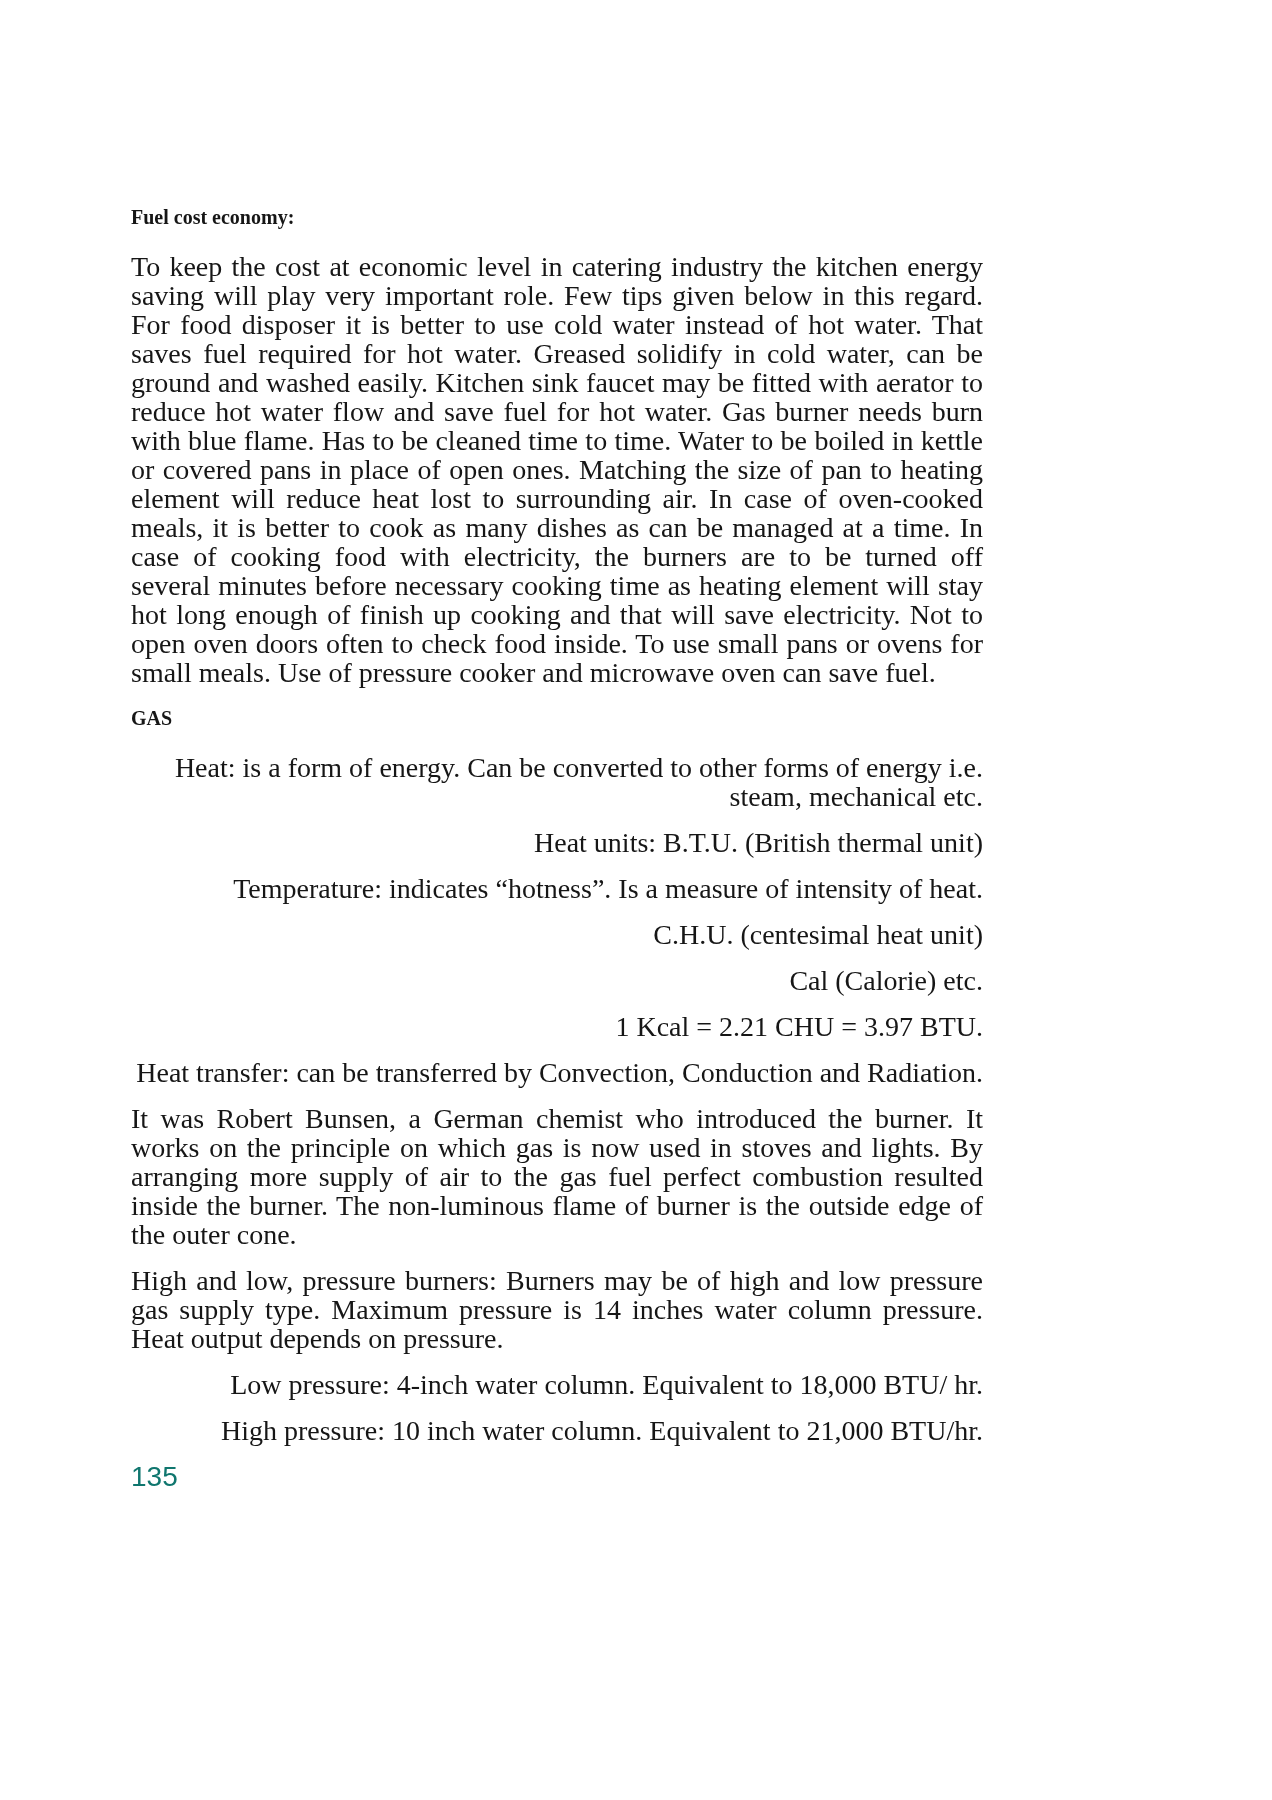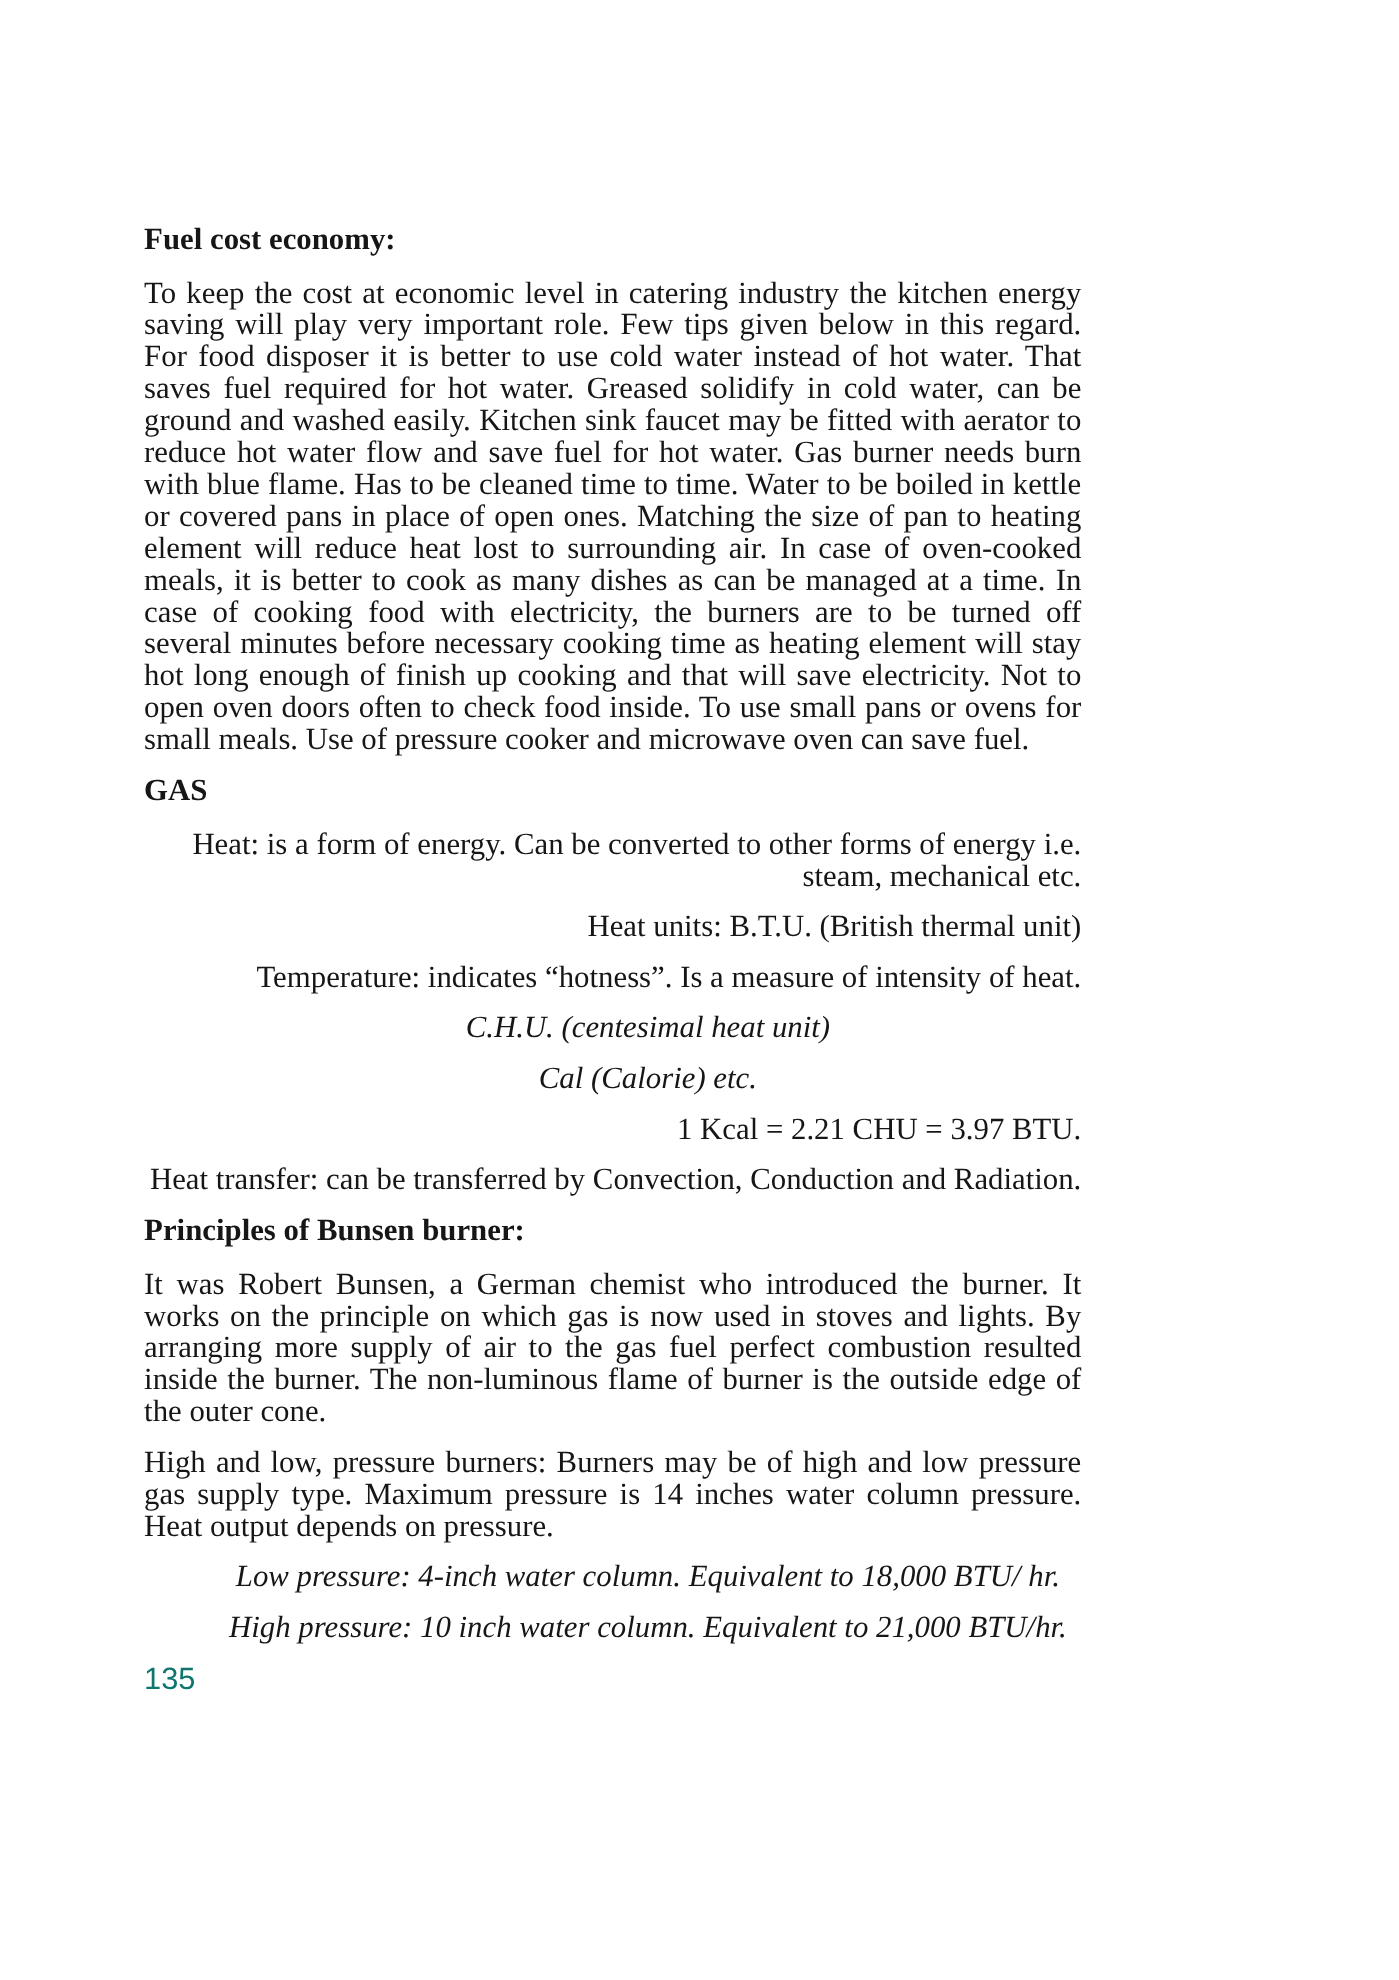--- a/index.html
+++ b/index.html
@@ -28,34 +28,33 @@
     width: 852px;
   }
   .content p,
   .content h2 {
     margin: 0 0 17px 0;
     font-size: 28px;
     line-height: 29px;
   }
   h2.doc-heading {
     font-weight: bold;
-    font-size: 28px;
+    font-size: 20px;
     margin-bottom: 20px;
   }
   p.para {
     text-align: justify;
     text-justify: inter-word;
   }
   p.line {
     text-align: right;
   }
   p.indent {
     margin-left: 64px;
-    text-align: center;
-    font-style: italic;
+    text-align: right;
   }
   .page-number {
     margin-top: 26px;
     text-align: left;
     font-family: "Liberation Sans", sans-serif;
     font-size: 17px;
     color: #0f766e;
   }
 </style>
 </head>
@@ -78,21 +77,20 @@
 
     <p class="indent">C.H.U. (centesimal heat unit)</p>
 
     <p class="indent">Cal (Calorie) etc.</p>
 
     <p class="line">1 Kcal = 2.21 CHU = 3.97 BTU.</p>
 
 
     <p class="line">Heat transfer: can be transferred by Convection, Conduction and Radiation.</p>
 
-    <h2 class="doc-heading">Principles of Bunsen burner:</h2>
 
     <p class="para">It was Robert Bunsen, a German chemist who introduced the burner. It works on the principle on which gas is now used in stoves and lights. By arranging more supply of air to the gas fuel perfect combustion resulted inside the burner. The non-luminous flame of burner is the outside edge of the outer cone.</p>
 
     <p class="para">High and low, pressure burners: Burners may be of high and low pressure gas supply type. Maximum pressure is 14 inches water column pressure. Heat output depends on pressure.</p>
 
     <p class="indent">Low pressure: 4-inch water column. Equivalent to 18,000 BTU/ hr.</p>
 
     <p class="indent">High pressure: 10 inch water column. Equivalent to 21,000 BTU/hr.</p>
 
     <p class="page-number">135</p>

